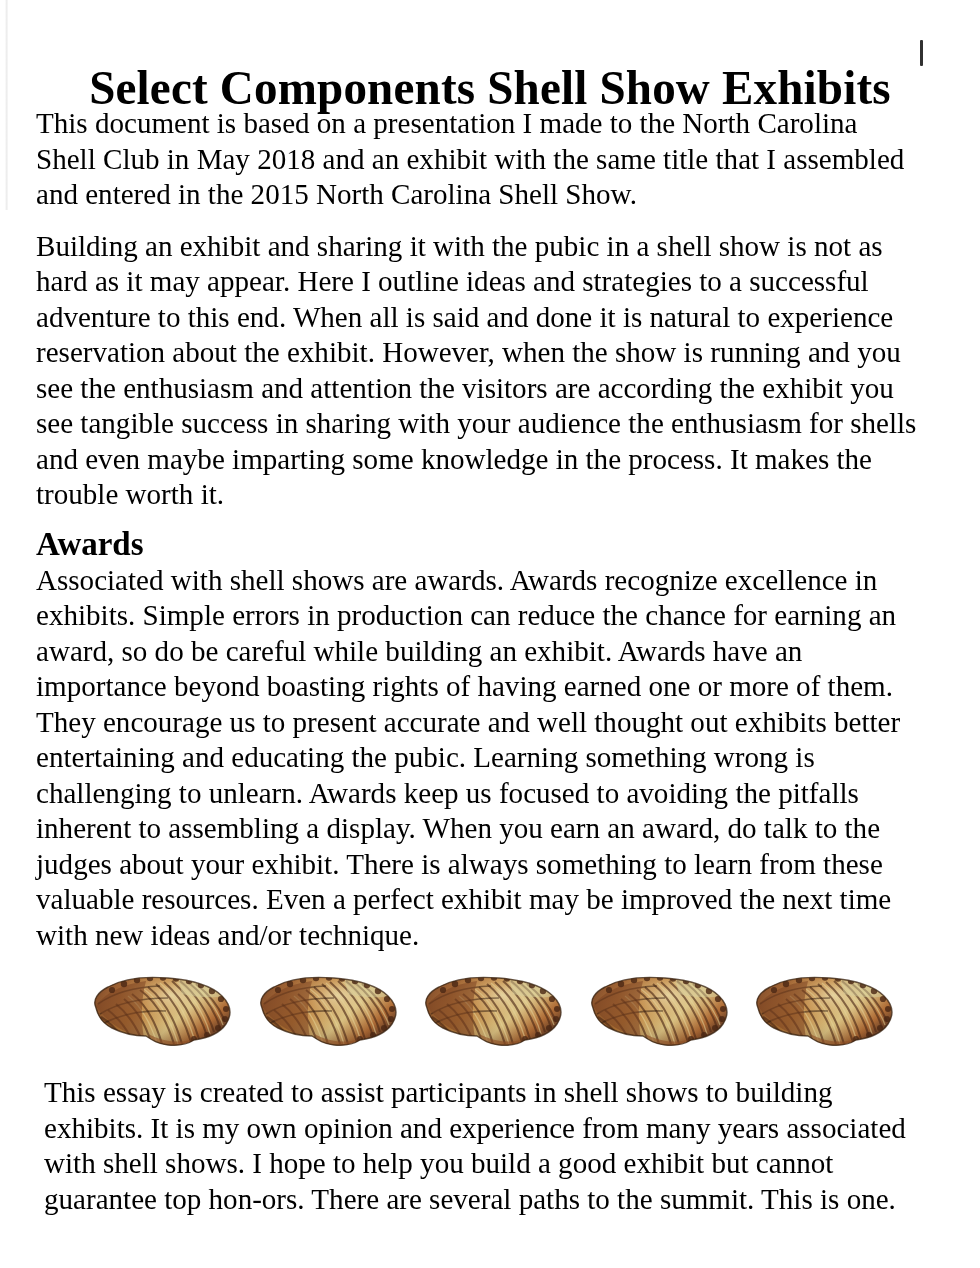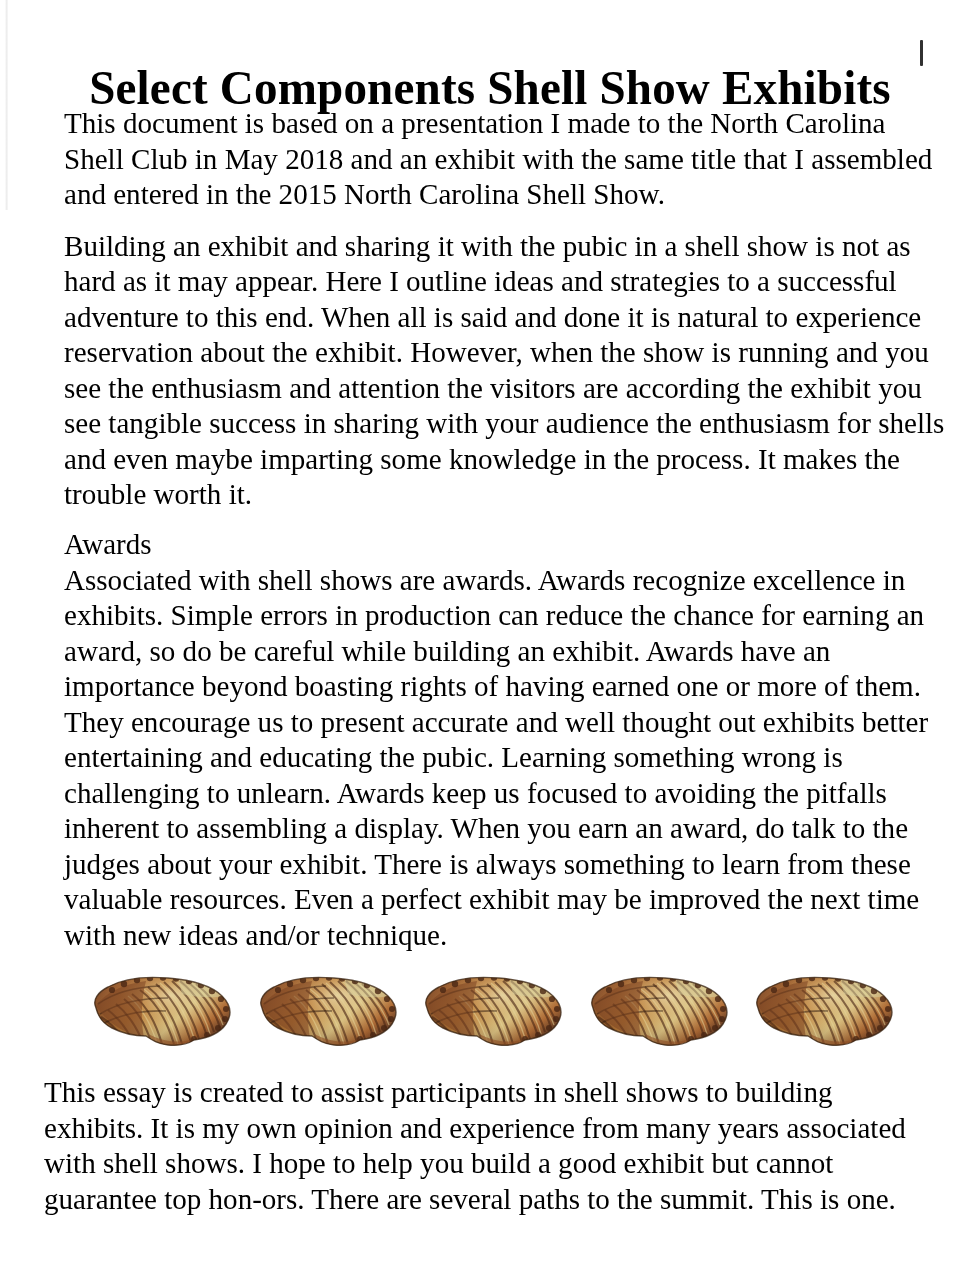--- a/index.html
+++ b/index.html
@@ -60,38 +60,37 @@
     transform: scaleX(0.96);
     transform-origin: center top;
     white-space: nowrap;
   }
 
   .body-col {
     position: absolute;
     left: 36px;
     top: 106px;
     width: 901px;
-    margin-left: 28px;
   }
 
   p.para {
     margin: 0 0 0 0;
     font-size: 29.5px;
     line-height: 35.5px;
     text-align: left;
     transform: scaleX(0.985);
     transform-origin: left top;
   }
   p.para + p.para { margin-top: 16px; }
 
   h2.sub {
     margin: 16px 0 4px 0;
-    font-size: 29px;
+    font-size: 33px;
     line-height: 30px;
-    font-weight: normal;
+    font-weight: bold;
   }
 
   
   .shell-strip {
     position: absolute;
     left: 82px;
     top: 968px;
     width: 816px;
     height: 88px;
     display: flex;

